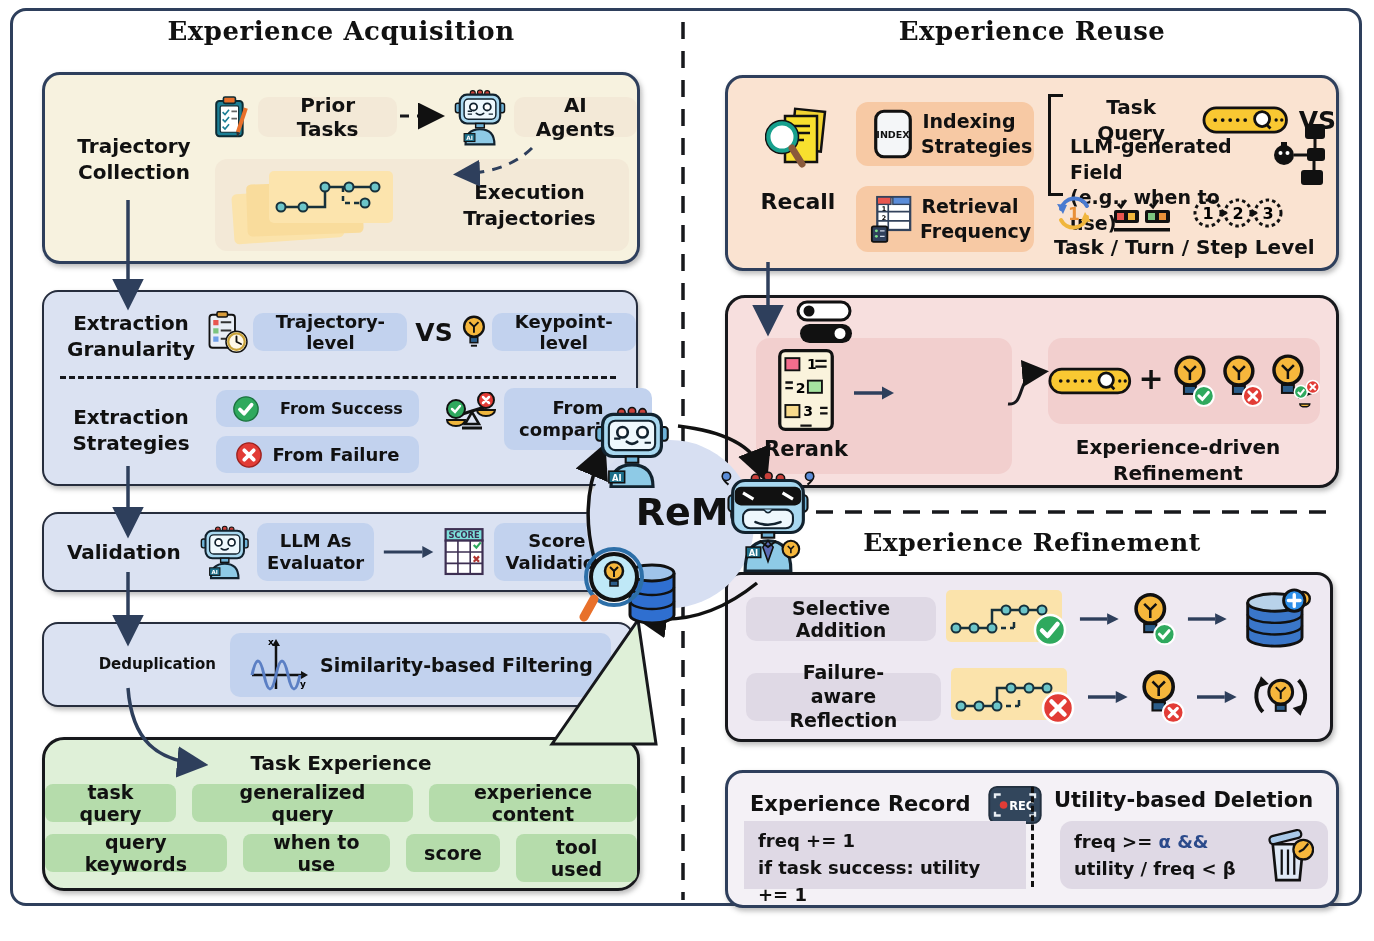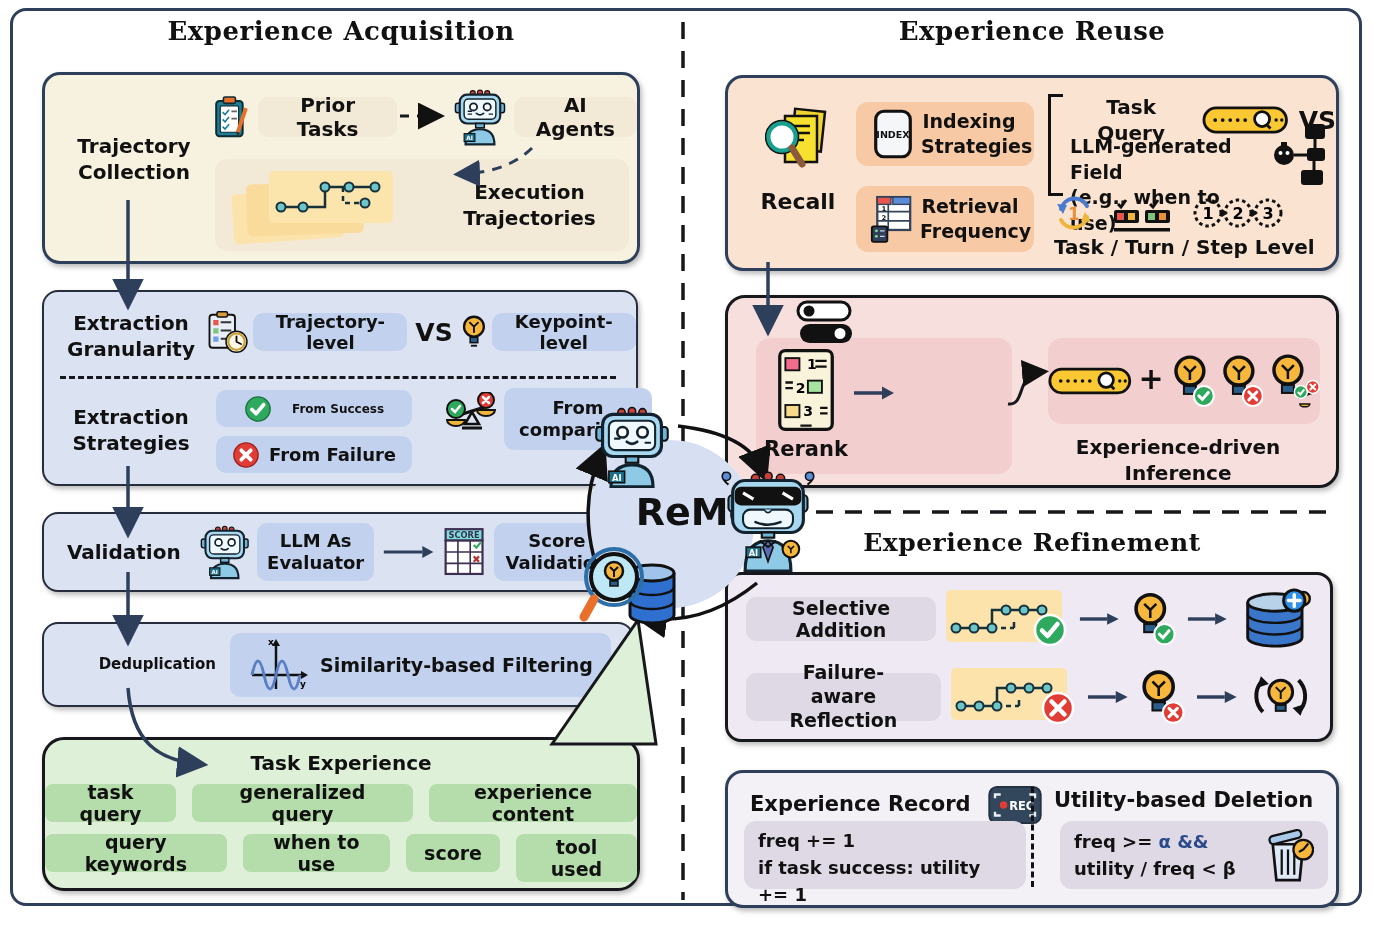--- a/index.html
+++ b/index.html
@@ -116,21 +116,21 @@
         <circle cx="17" cy="16" r="13" fill="#f6b73c" stroke="#111" stroke-width="3"></circle>
         <path d="M17 24 V16 M17 16 L11 10 M17 16 L23 10" stroke="#111" stroke-width="2.5" fill="none"></path>
         <rect x="12" y="30" width="10" height="7" fill="#2b5d8a" stroke="#111" stroke-width="2"></rect>
         <path d="M13 41 h8" stroke="#111" stroke-width="2.5"></path>
       </svg>
       <div class="pill bluepill" style="height:38px;padding:0 13px;font-size:18px;">Keypoint-level</div>
     </div>
     <div class="abs" style="left:16px;top:84px;width:556px;border-top:3.5px dashed #16181d;"></div>
     <div class="abs lbl" style="left:8px;top:112px;width:158px;font-size:20px;">Extraction Strategies</div>
     <div class="abs" style="left:172px;top:98px;display:flex;flex-direction:column;gap:9px;">
-      <div class="pill bluepill" style="height:37px;padding:0 16px;font-size:12px;gap:20px;">
+      <div class="pill bluepill" style="height:37px;padding:0 16px;font-size:16px;gap:20px;">
         <svg width="28" height="28" viewBox="0 0 30 30">
           <circle cx="15" cy="15" r="13" fill="#2fa95e" stroke="#1c7340" stroke-width="1.5"></circle>
           <path d="M8.5 15.5 l4.5 4.5 8 -9.5" fill="none" stroke="#fff" stroke-width="4" stroke-linecap="round" stroke-linejoin="round"></path>
         </svg>
         <span>From Success</span>
       </div>
       <div class="pill bluepill" style="height:37px;padding:0 16px;font-size:18px;gap:9px;">
         <svg width="28" height="28" viewBox="0 0 30 30">
           <circle cx="15" cy="15" r="13" fill="#e23c36" stroke="#9e221e" stroke-width="1.5"></circle>
           <path d="M10 10 l10 10 M20 10 l-10 10" stroke="#fff" stroke-width="4" stroke-linecap="round"></path>
@@ -387,21 +387,21 @@
         <path d="M20 27 v-8 l-6 -6 M20 19 l6 -6" stroke="#111" stroke-width="2.5" fill="none"></path>
         <rect x="14" y="33" width="12" height="8" fill="#2b5d8a" stroke="#111" stroke-width="2"></rect>
         <path d="M30 46 l14 -5" stroke="#111" stroke-width="2.5"></path>
         <circle cx="33" cy="40" r="6.5" fill="#2fa95e" stroke="#fff" stroke-width="1.5"></circle>
         <path d="M30 40 l2.5 2.5 4 -5" fill="none" stroke="#fff" stroke-width="2"></path>
         <circle cx="45" cy="35" r="6.5" fill="#e23c36" stroke="#fff" stroke-width="1.5"></circle>
         <path d="M42 32 l6 6 M48 32 l-6 6" stroke="#fff" stroke-width="2"></path>
         <path d="M32 52 a5 3 0 0 0 10 0 z" fill="#f0b63c" stroke="#111" stroke-width="1.5"></path>
       </svg>
     </div>
-    <div class="abs lbl" style="left:300px;top:136px;width:300px;font-size:20px;">Experience-driven Inference</div>
+    <div class="abs lbl" style="left:300px;top:136px;width:300px;font-size:20px;">Experience-driven Refinement</div>
   </div>
 
   <div class="abs sec-title" style="left:725px;top:528px;width:614px;font-size:25px;">Experience Refinement</div>
   <div class="panel blackb lav" style="left:725px;top:572px;width:608px;height:170px;display:flex;flex-direction:column;justify-content:center;gap:14px;padding:0 18px;box-sizing:border-box;">
     <div style="display:flex;align-items:center;gap:10px;">
       <div class="pill lavpill" style="width:196px;height:44px;font-size:19px;">Selective Addition</div>
       <div style="position:relative;width:126px;height:58px;">
         <svg width="116" height="52" viewBox="0 0 116 52">
           <rect x="0" y="0" width="116" height="52" rx="5" fill="#fbe3ab"></rect>
           <path d="M10 38 H46 V20 H96" fill="none" stroke="#17313b" stroke-width="2.5"></path>
@@ -497,21 +497,21 @@
   <div class="panel navyb lav2" style="left:725px;top:770px;width:608px;height:132px;border-radius:18px;">
     <div class="abs" style="left:22px;top:12px;display:flex;align-items:center;gap:16px;">
       <div class="lbl" style="font-size:21px;">Experience Record</div>
       <svg width="56" height="40" viewBox="0 0 58 42">
         <rect x="2" y="2" width="54" height="38" rx="8" fill="#32465c" stroke="#22303f" stroke-width="2"></rect>
         <path d="M8 14 v-4 h6 M50 14 v-4 h-6 M8 28 v4 h6 M50 28 v4 h-6" fill="none" stroke="#e8eef4" stroke-width="2.5"></path>
         <circle cx="17" cy="21" r="4" fill="#e23c36"></circle>
         <text x="36" y="26" text-anchor="middle" font-size="12" font-weight="bold" fill="#fff">REC</text>
       </svg>
     </div>
-    <div class="abs lavpill" style="left:16px;top:48px;width:282px;height:68px;border-radius:12px;padding:6px 14px;box-sizing:border-box;">
+    <div class="abs lavpill" style="left:16px;top:48px;width:282px;height:68px;border-radius:0;padding:6px 14px;box-sizing:border-box;">
       <div class="mono">freq += 1</div>
       <div class="mono">if task success: utility += 1</div>
     </div>
     <div class="abs" style="left:303px;top:14px;height:100px;border-left:3.5px dashed #111;"></div>
     <div class="abs lbl" style="left:326px;top:14px;font-size:21px;">Utility-based Deletion</div>
     <div class="abs lavpill" style="left:322px;top:48px;width:268px;height:68px;border-radius:12px;padding:6px 14px;box-sizing:border-box;display:flex;justify-content:space-between;align-items:center;margin-left:10px;">
       <div>
         <div class="mono"><span>freq &gt;= </span><span style="color:#2b4a8b;">α &amp;&amp;</span></div>
         <div class="mono">utility / freq &lt; β</div>
       </div>

